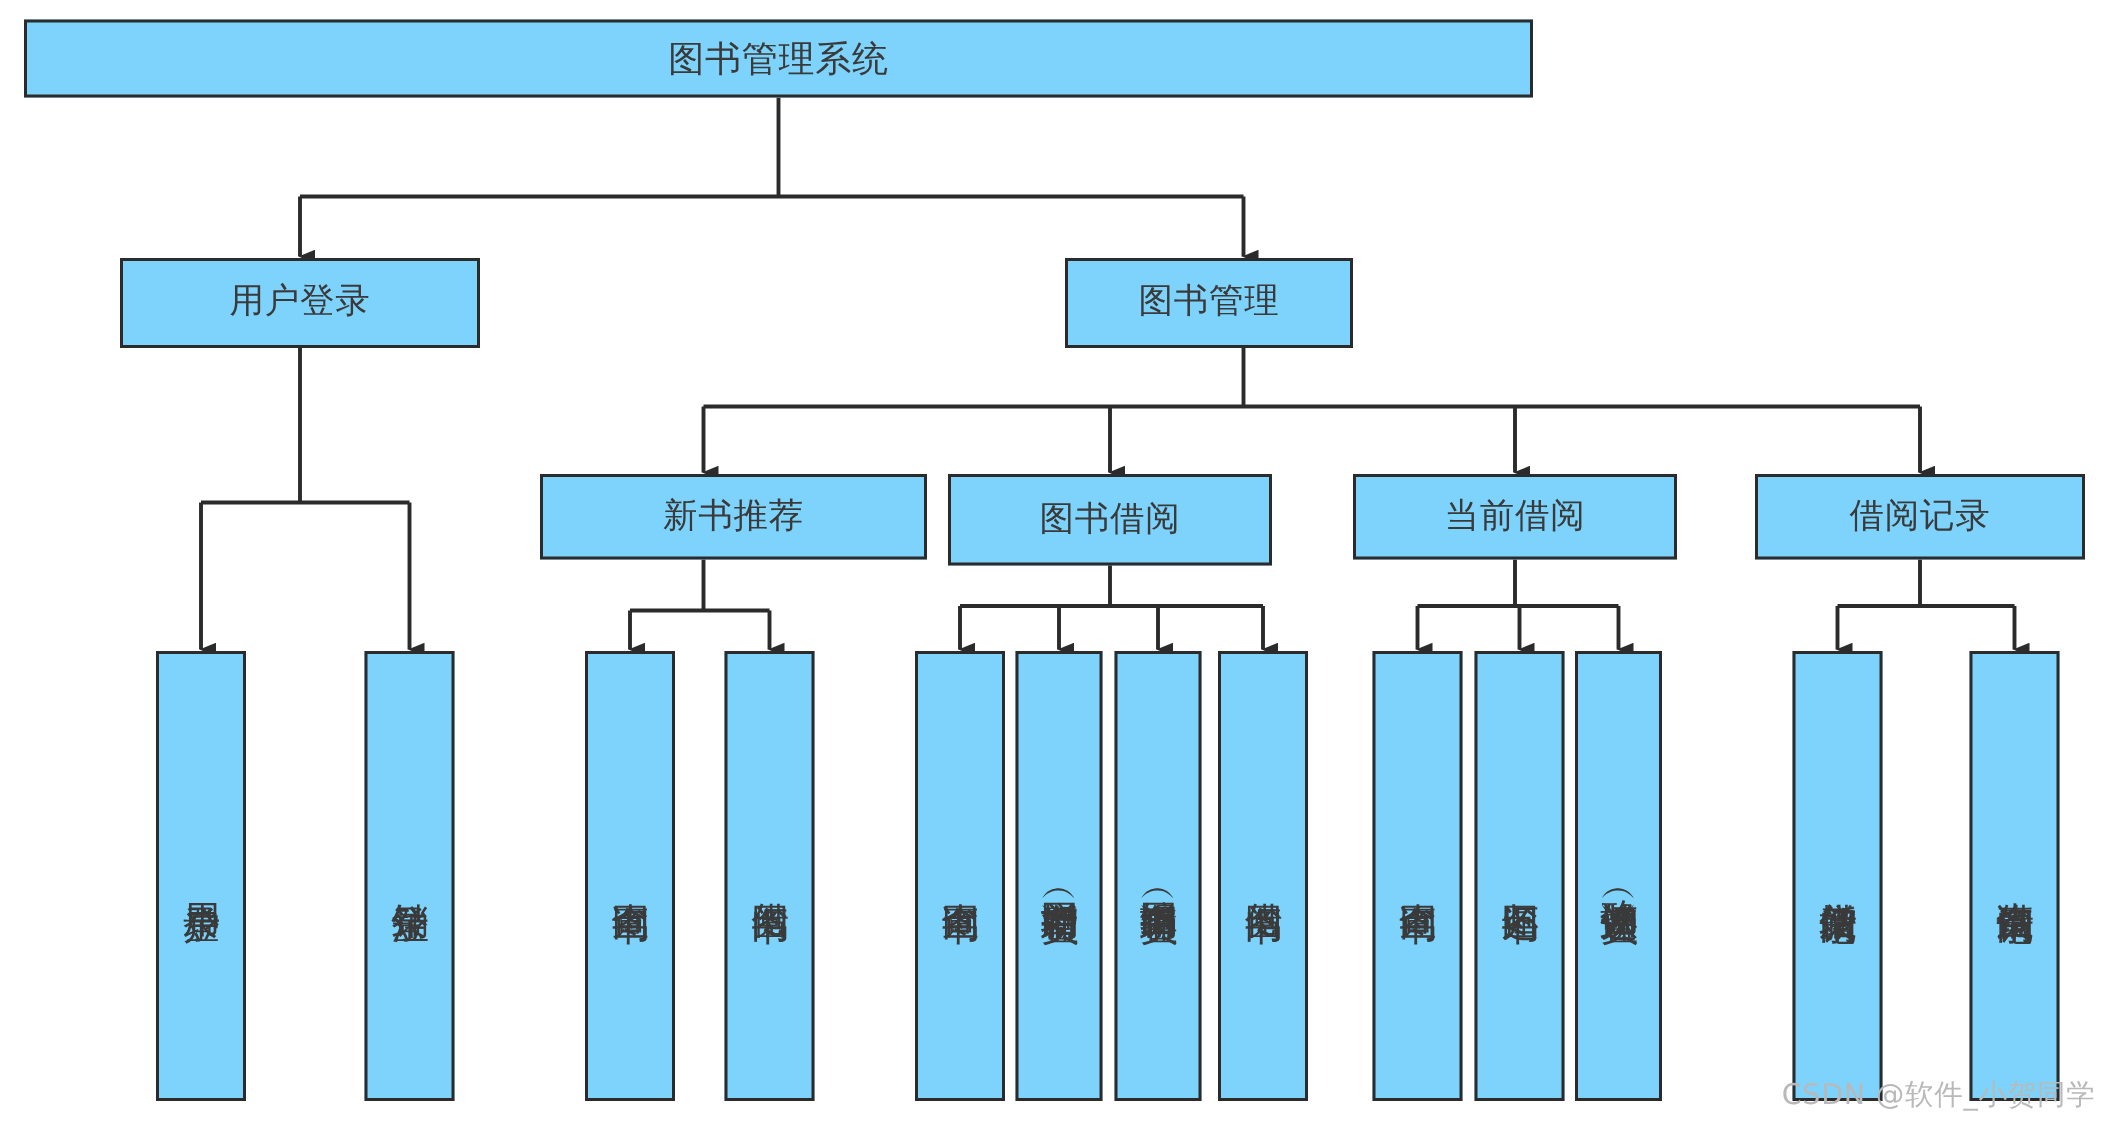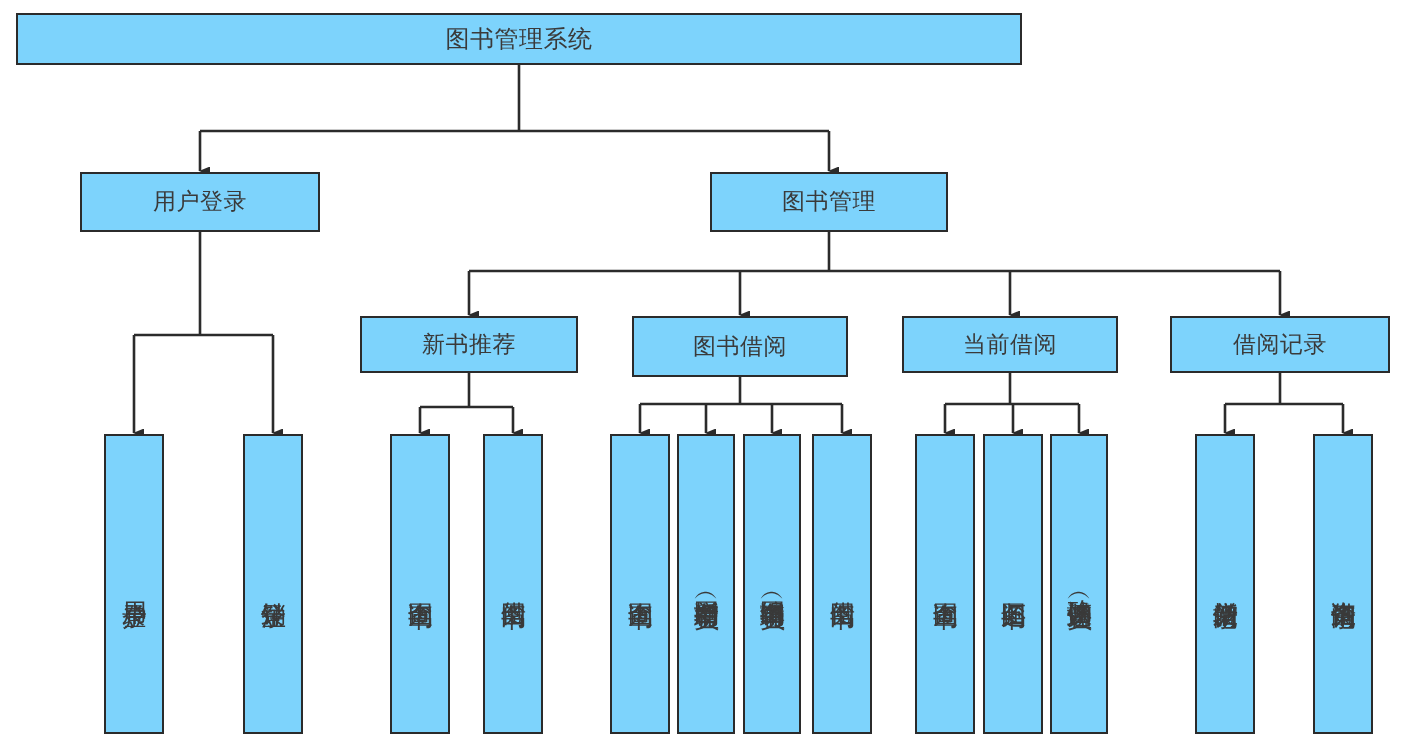--- a/index.html
+++ b/index.html
@@ -125,24 +125,24 @@
       </g>
   </svg>
 
   <div id="nodes-layer">
       <div class="node horiz root" style="left: 16px; top: 13px; width: 1006px; height: 52px;">
         <span class="label">图书管理系统</span>
       </div>
       <div class="node horiz" style="left: 80px; top: 172px; width: 240px; height: 60px;">
         <span class="label">用户登录</span>
       </div>
-      <div class="node horiz" style="left: 710px; top: 172px; width: 238px; height: 60px;">
+      <div class="node horiz" style="left: 710px; top: 172px; width: 192px; height: 60px;">
         <span class="label">图书管理</span>
       </div>
-      <div class="node horiz" style="left: 360px; top: 316px; width: 218px; height: 57px;">
+      <div class="node horiz" style="left: 360px; top: 316px; width: 258px; height: 57px;">
         <span class="label">新书推荐</span>
       </div>
       <div class="node horiz" style="left: 632px; top: 316px; width: 216px; height: 61px;">
         <span class="label">图书借阅</span>
       </div>
       <div class="node horiz" style="left: 902px; top: 316px; width: 216px; height: 57px;">
         <span class="label">当前借阅</span>
       </div>
       <div class="node horiz" style="left: 1170px; top: 316px; width: 220px; height: 57px;">
         <span class="label">借阅记录</span>
@@ -181,13 +181,14 @@
         <span class="label">确认归还（管理员）</span>
       </div>
       <div class="node vert" style="left: 1195px; top: 434px; width: 60px; height: 300px;">
         <span class="label">新增借阅记录</span>
       </div>
       <div class="node vert" style="left: 1313px; top: 434px; width: 60px; height: 300px;">
         <span class="label">查询借阅记录</span>
       </div>
     </div>
 
+  <div id="watermark">CSDN @软件_小贺同学</div>
 </div>
 
 </body></html>

